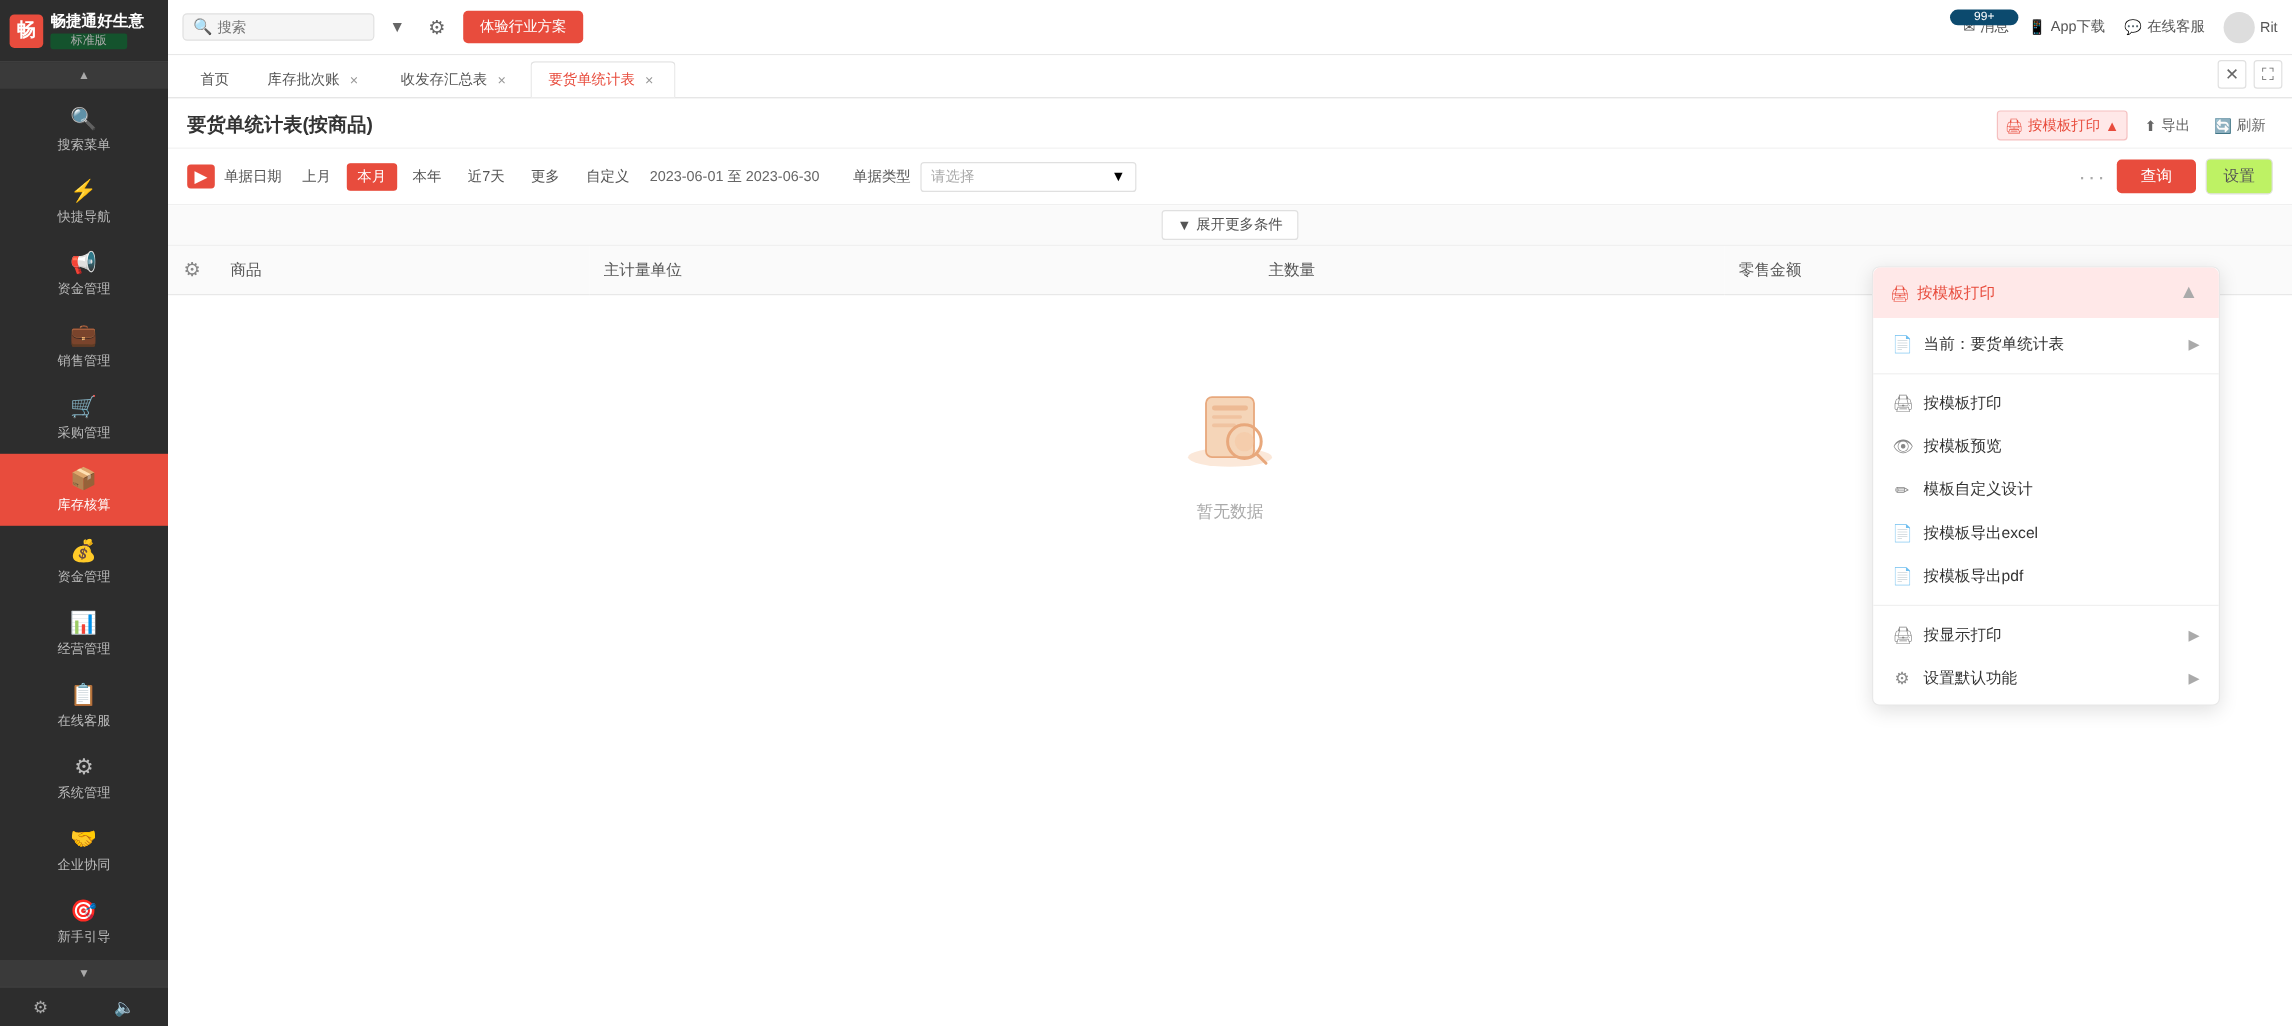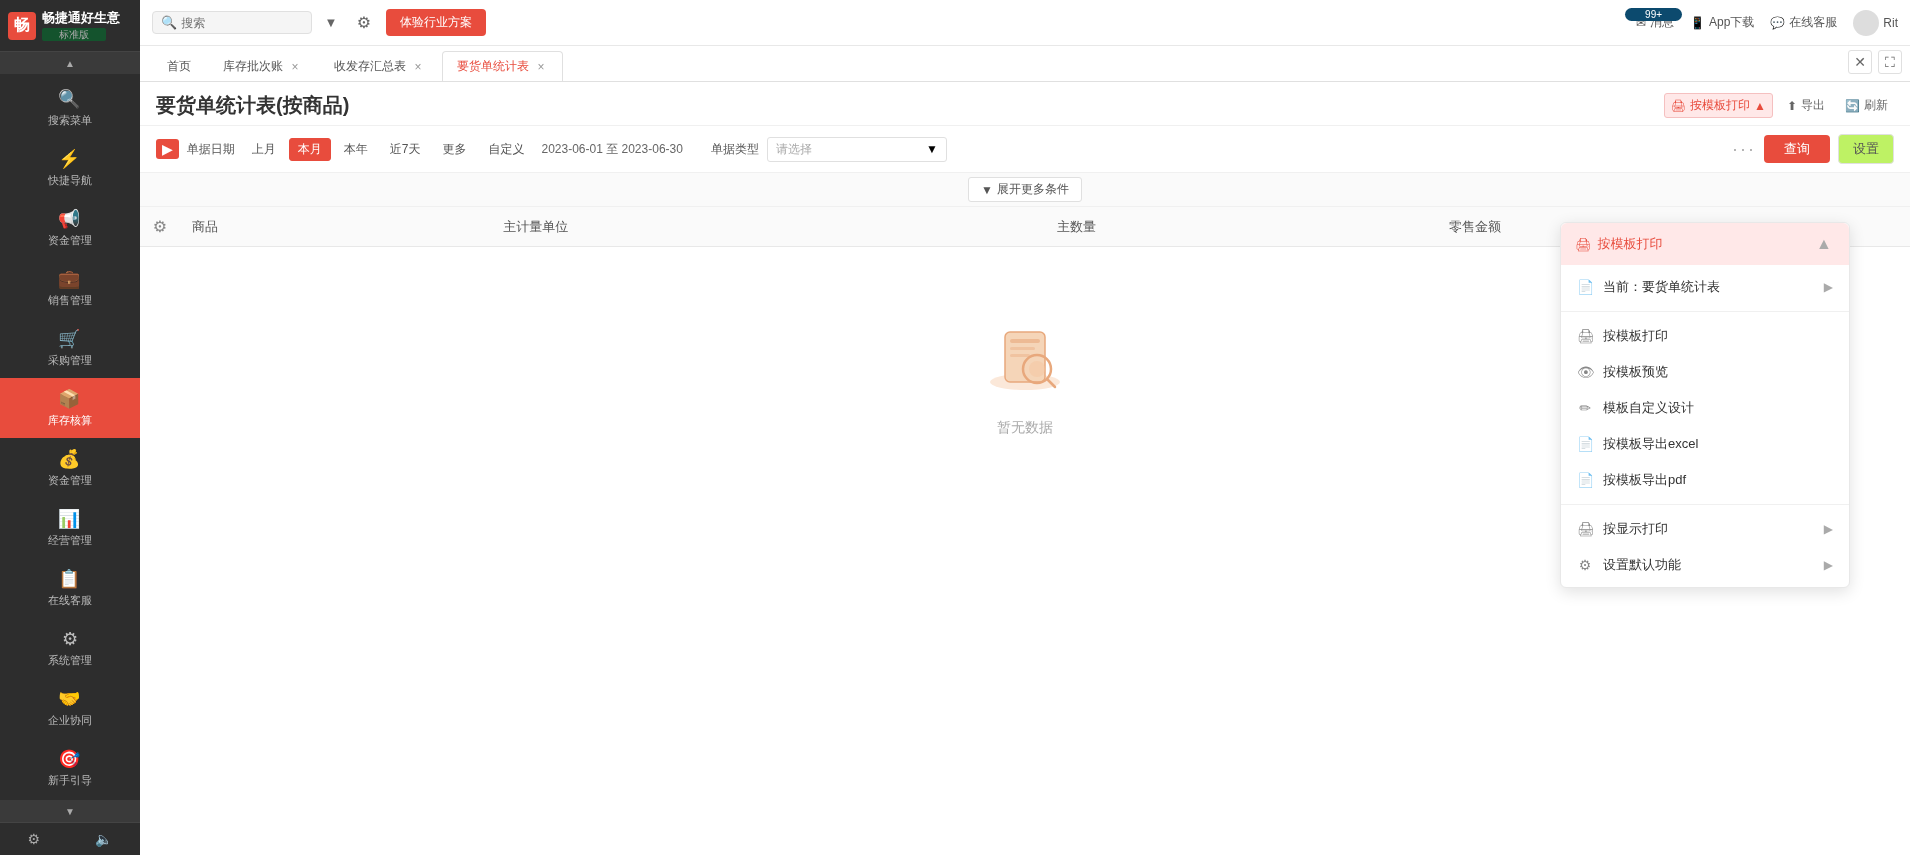--- a/index.html
+++ b/index.html
@@ -45,21 +45,21 @@
     .tab.home { color: #555; text-align: right; }
     .tab.active { background: #fff; border-color: #e0e0e0; color: #e84c3d; font-weight: 500; }
     .tab-close { font-size: 12px; color: #999; width: 14px; height: 14px; display: flex; align-items: center; justify-content: center; border-radius: 50%; }
     .tab-bar-right { position: absolute; right: 8px; top: 4px; display: flex; gap: 6px; }
     .tab-bar-btn { width: 24px; height: 24px; display: flex; align-items: center; justify-content: center; cursor: pointer; color: #666; border: 1px solid #e0e0e0; border-radius: 3px; background: #fff; font-size: 14px; }
 
     
     .content { flex: 1; overflow: hidden; background: #f5f5f5; position: relative; }
     .page { background: #fff; margin: 0; height: 100%; display: flex; flex-direction: column; }
     .page-header { padding: 10px 16px 6px; border-bottom: 1px solid #f0f0f0; display: flex; align-items: center; justify-content: space-between; }
-    .page-title { font-size: 20px; font-weight: bold; color: #333; }
+    .page-title { font-size: 16px; font-weight: bold; color: #333; }
     .page-actions { display: flex; align-items: center; gap: 8px; }
     .page-action-btn { display: flex; align-items: center; gap: 4px; color: #666; font-size: 12px; cursor: pointer; padding: 3px 6px; border-radius: 3px; }
     .page-action-btn.active-dropdown { background: #ffe8e8; color: #e84c3d; border: 1px solid #f5c0c0; }
 
     
     .filter-bar { padding: 8px 16px; background: #fff; border-bottom: 1px solid #f0f0f0; display: flex; align-items: center; gap: 8px; flex-wrap: wrap; }
     .filter-label { color: #555; font-size: 12px; white-space: nowrap; }
     .filter-date-options { display: flex; align-items: center; gap: 4px; }
     .filter-date-btn { padding: 2px 8px; border-radius: 3px; border: 1px solid transparent; cursor: pointer; font-size: 12px; color: #555; }
     .filter-date-btn.active { background: #e84c3d; color: white; border-color: #e84c3d; }

